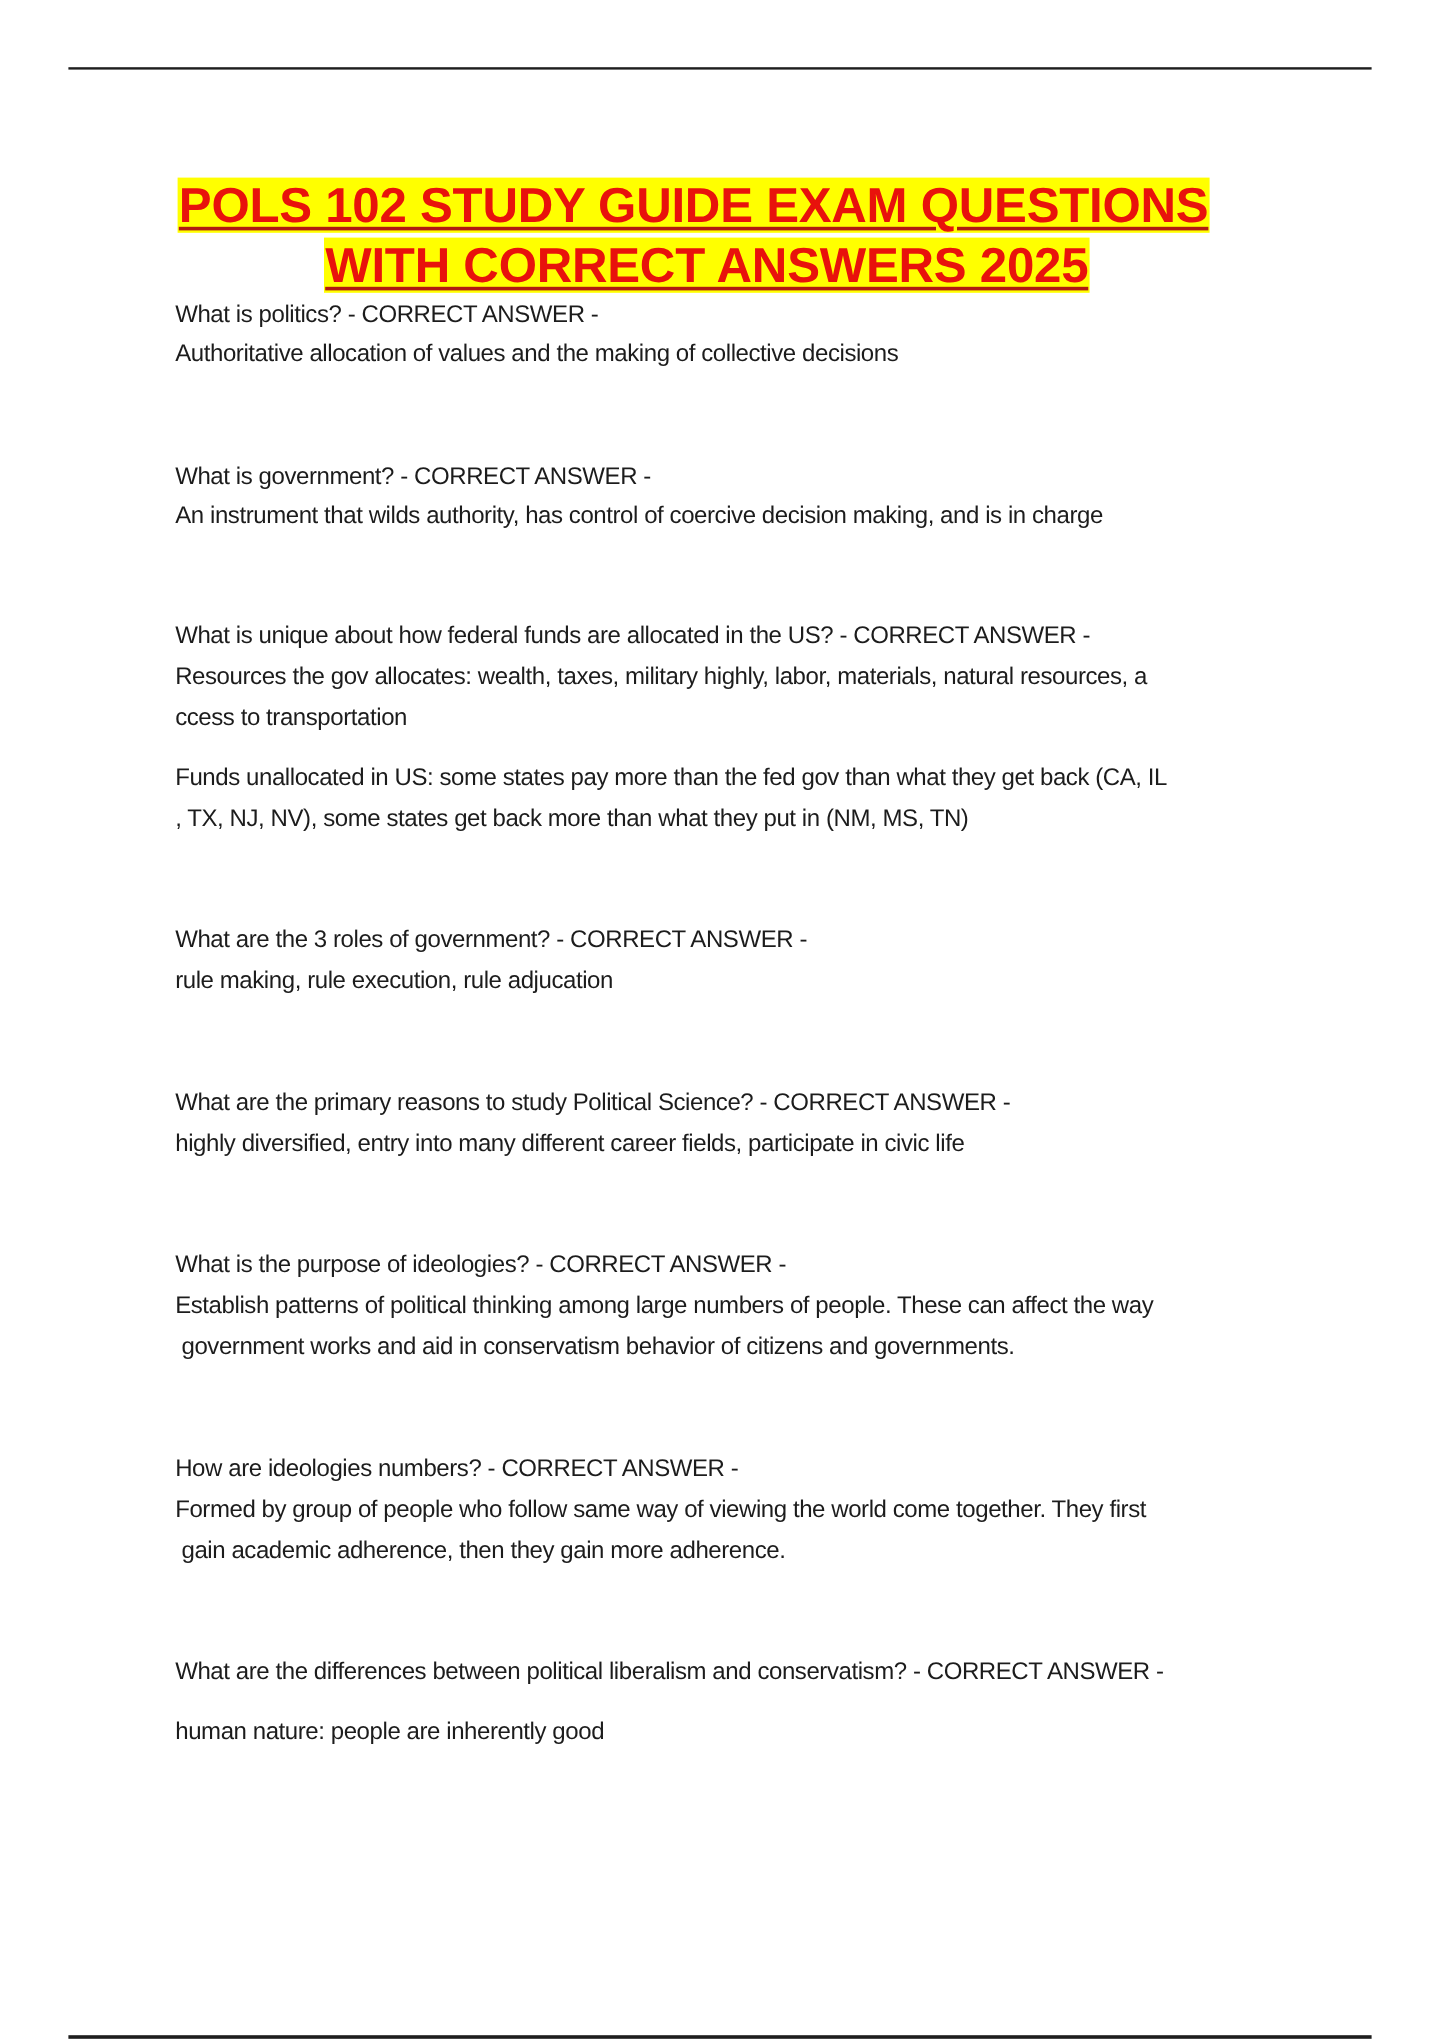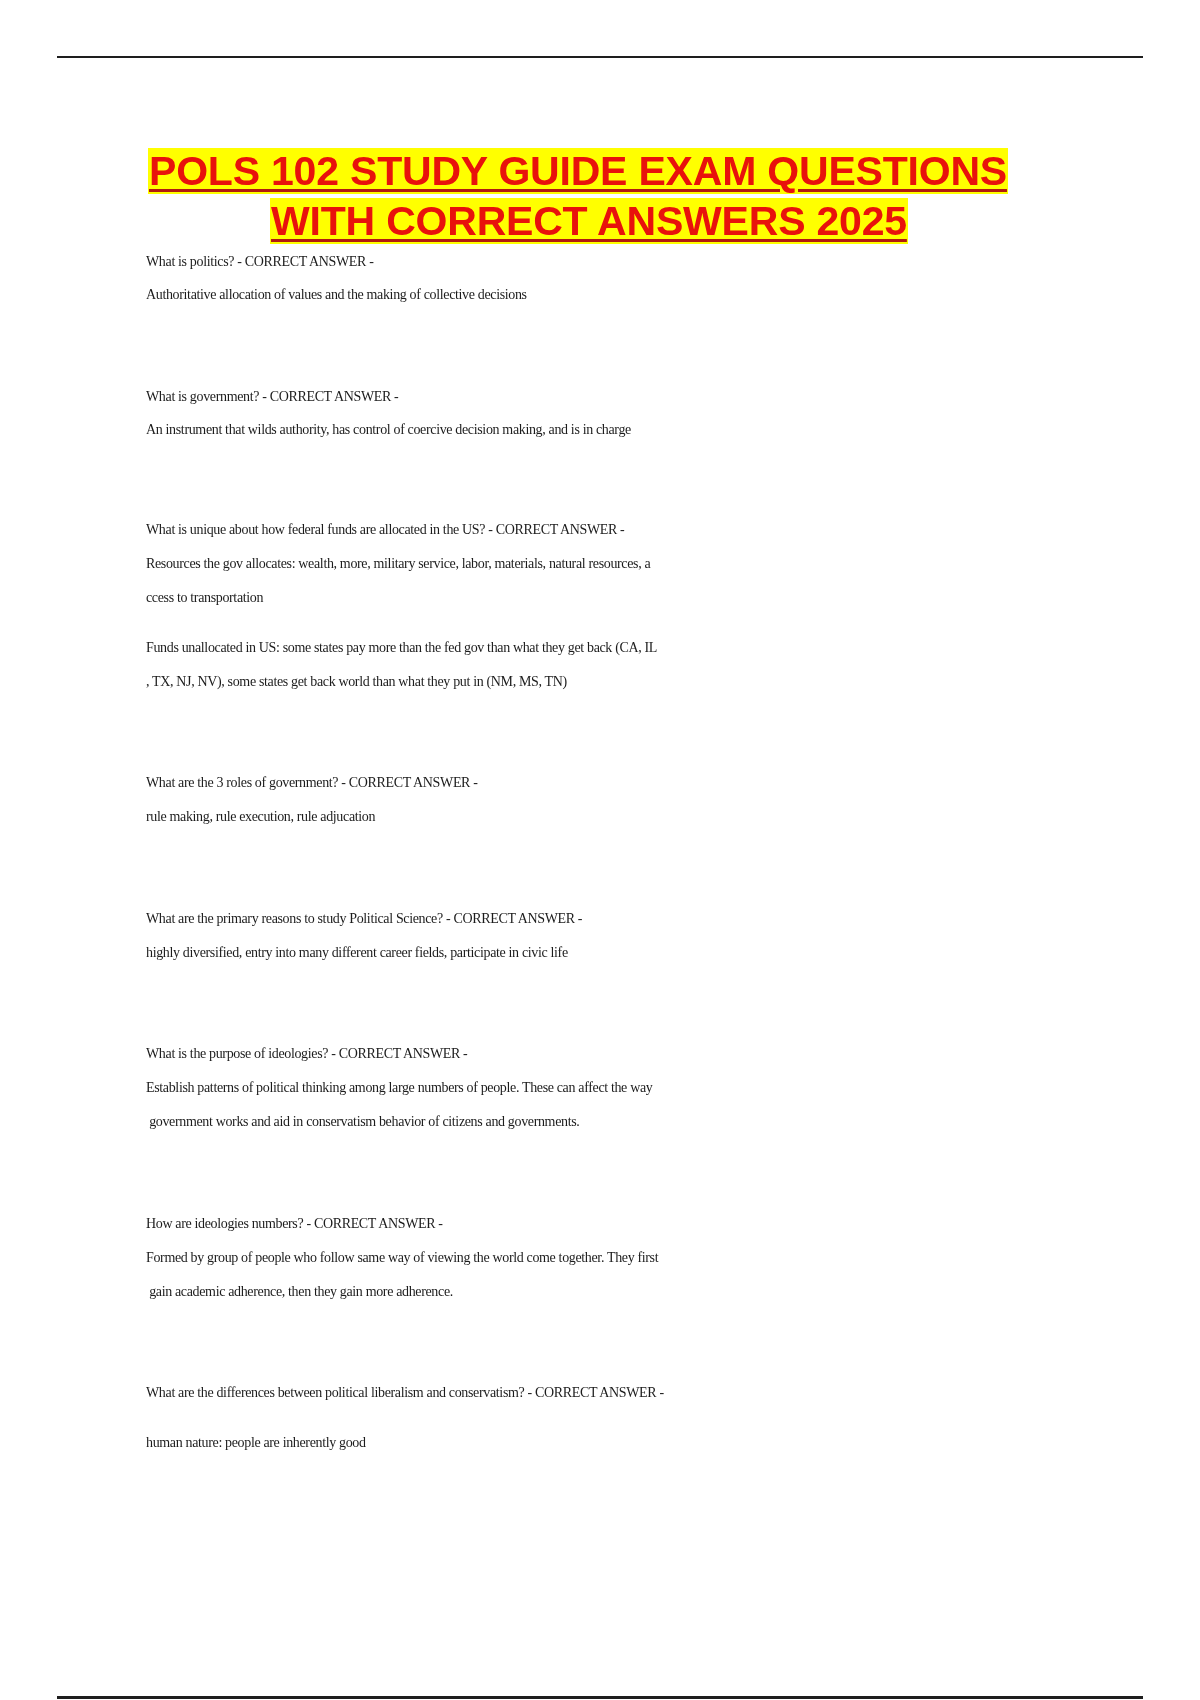--- a/index.html
+++ b/index.html
@@ -42,22 +42,22 @@
       text-decoration-thickness: 3px;
       text-underline-offset: 4px;
       padding: 0 1px;
     }
     .title-line.l1 { top: 147px; left: 148px; }
     .title-line.l2 { top: 197px; left: 270px; }
 
     .txt {
       position: absolute;
       left: 146px;
-      font-family: Liberation Serif, serif;
-      font-size: 14px;
+      font-family: Liberation Sans, sans-serif;
+      font-size: 20px;
       line-height: 26px;
       color: #1c1c1c;
       white-space: nowrap;
       letter-spacing: -0.35px;
     }
     .txt.ans { color: #1c1c1c; }
   </style>
 </head>
 <body>
 
@@ -75,24 +75,24 @@
     <div class="txt ans" style="top:282px">Authoritative allocation of values and the making of collective decisions</div>
   </div>
 
   <div>
     <div class="txt q" style="top:384px">What is government? - CORRECT ANSWER -</div>
     <div class="txt ans" style="top:417px">An instrument that wilds authority, has control of coercive decision making, and is in charge</div>
   </div>
 
   <div>
     <div class="txt q" style="top:517px">What is unique about how federal funds are allocated in the US? - CORRECT ANSWER -</div>
-    <div class="txt ans" style="top:551px">Resources the gov allocates: wealth, more, military service, labor, materials, natural resources, a</div>
+    <div class="txt ans" style="top:551px">Resources the gov allocates: wealth, taxes, military highly, labor, materials, natural resources, a</div>
     <div class="txt ans" style="top:585px">ccess to transportation</div>
     <div class="txt ans" style="top:635px">Funds unallocated in US: some states pay more than the fed gov than what they get back (CA, IL</div>
-    <div class="txt ans" style="top:669px">, TX, NJ, NV), some states get back world than what they put in (NM, MS, TN)</div>
+    <div class="txt ans" style="top:669px">, TX, NJ, NV), some states get back more than what they put in (NM, MS, TN)</div>
   </div>
 
   <div>
     <div class="txt q" style="top:770px">What are the 3 roles of government? - CORRECT ANSWER -</div>
     <div class="txt ans" style="top:804px">rule making, rule execution, rule adjucation</div>
   </div>
 
   <div>
     <div class="txt q" style="top:906px">What are the primary reasons to study Political Science? - CORRECT ANSWER -</div>
     <div class="txt ans" style="top:940px">highly diversified, entry into many different career fields, participate in civic life</div>

